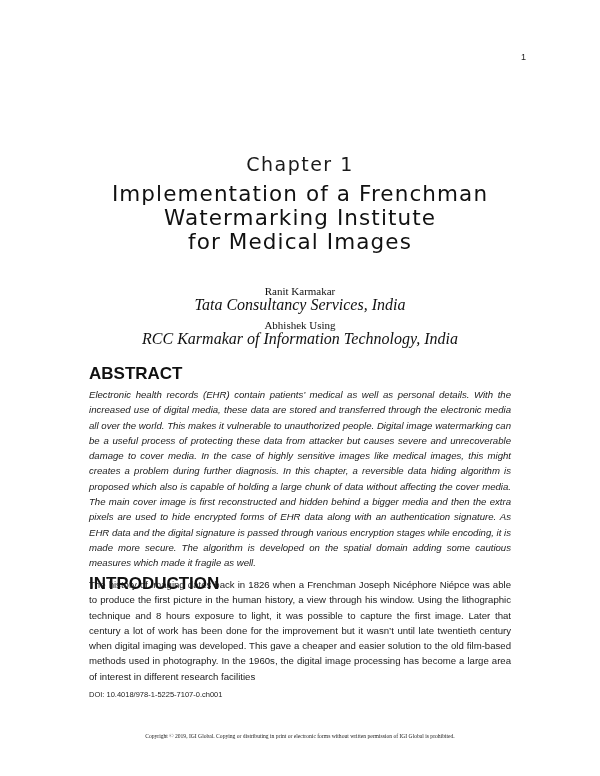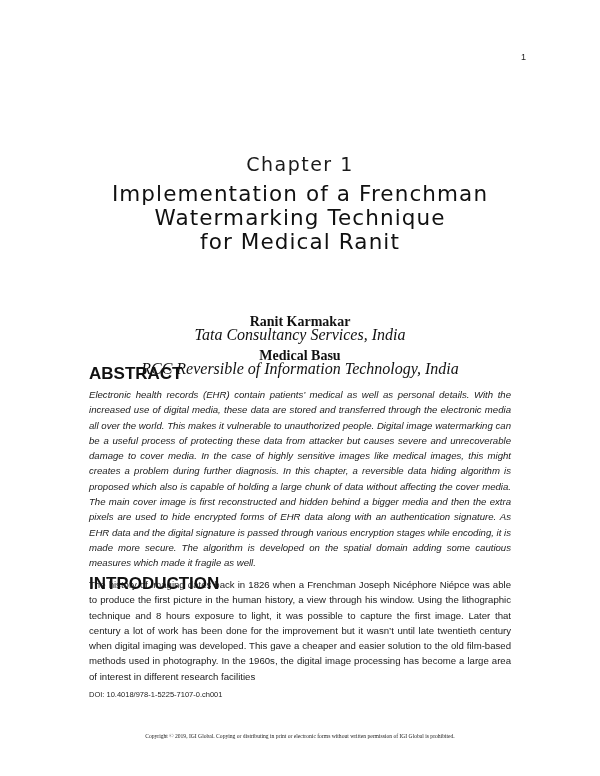--- a/index.html
+++ b/index.html
@@ -47,24 +47,23 @@
     }
     .chapter-title div { white-space: nowrap; }
     .author {
       position: absolute;
       left: 0;
       width: 600px;
       text-align: center;
       font-family: "Liberation Serif", serif;
     }
     .author .name {
-      font-weight: bold;
-      font-size: 14px;
+      font-weight: normal;
+      font-size: 11px;
       line-height: 13px;
-      margin-top: 30px;
     }
     .author .affil {
       font-style: italic;
       font-size: 16px;
       line-height: 13px;
     }
     .author-1 { top: 285px; }
     .author-2 { top: 319px; }
     .section-heading {
       position: absolute;
@@ -115,32 +114,32 @@
 </head>
 <body>
 
 <div>
   <div class="page-number">1</div>
 
   <div class="chapter-label">Chapter  1</div>
 
   <div class="chapter-title">
     <div>Implementation of a Frenchman</div>
-    <div>Watermarking Technique</div>
-    <div>for Medical Ranit</div>
+    <div>Watermarking Institute</div>
+    <div>for Medical Images</div>
   </div>
 
   <div class="author author-1">
     <div class="name">Ranit Karmakar</div>
     <div class="affil">Tata Consultancy Services, India</div>
   </div>
 
   <div class="author author-2">
-    <div class="name">Medical Basu</div>
-    <div class="affil">RCC Reversible of Information Technology, India</div>
+    <div class="name">Abhishek Using</div>
+    <div class="affil">RCC Karmakar of Information Technology, India</div>
   </div>
 
   <div class="section-heading abstract-heading">ABSTRACT</div>
   <div class="body-text abstract-text">Electronic health records (EHR) contain patients’ medical as well as personal details. With the increased use of digital media, these data are stored and transferred through the electronic media all over the world. This makes it vulnerable to unauthorized people. Digital image watermarking can be a useful process of protecting these data from attacker but causes severe and unrecoverable damage to cover media. In the case of highly sensitive images like medical images, this might creates a problem during further diagnosis. In this chapter, a reversible data hiding algorithm is proposed which also is capable of holding a large chunk of data without affecting the cover media. The main cover image is first reconstructed and hidden behind a bigger media and then the extra pixels are used to hide encrypted forms of EHR data along with an authentication signature. As EHR data and the digital signature is passed through various encryption stages while encoding, it is made more secure. The algorithm is developed on the spatial domain adding some cautious measures which made it fragile as well.</div>
 
   <div class="section-heading intro-heading">INTRODUCTION</div>
   <div class="body-text intro-text">The history of imaging dates back in 1826 when a Frenchman Joseph Nicéphore Niépce was able to produce the first picture in the human history, a view through his window. Using the lithographic technique and 8 hours exposure to light, it was possible to capture the first image. Later that century a lot of work has been done for the improvement but it wasn’t until late twentieth century when digital imaging was developed. This gave a cheaper and easier solution to the old film-based methods used in photography. In the 1960s, the digital image processing has become a large area of interest in different research facilities</div>
 
   <div class="doi">DOI: 10.4018/978-1-5225-7107-0.ch001</div>
 

